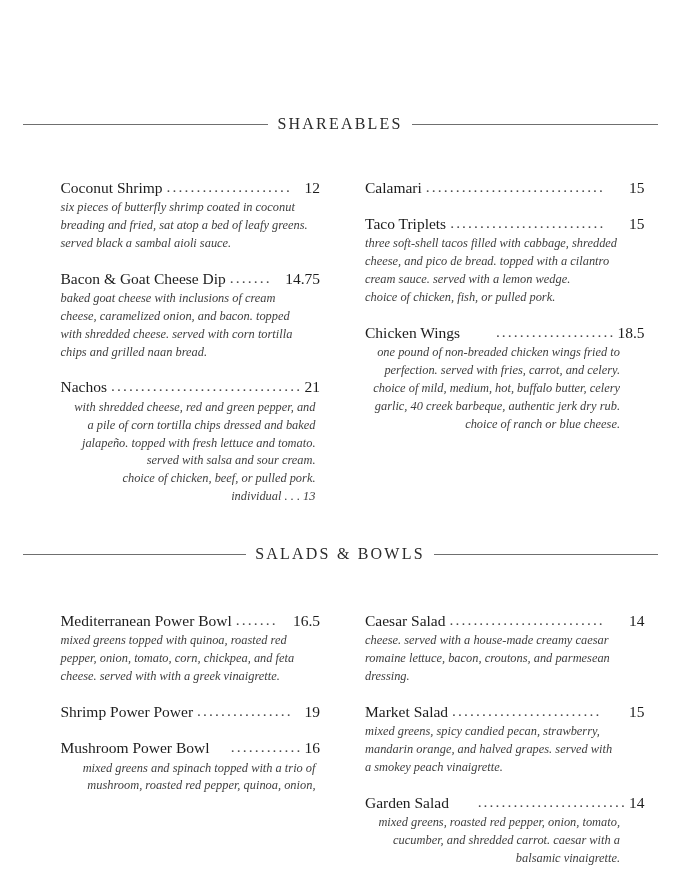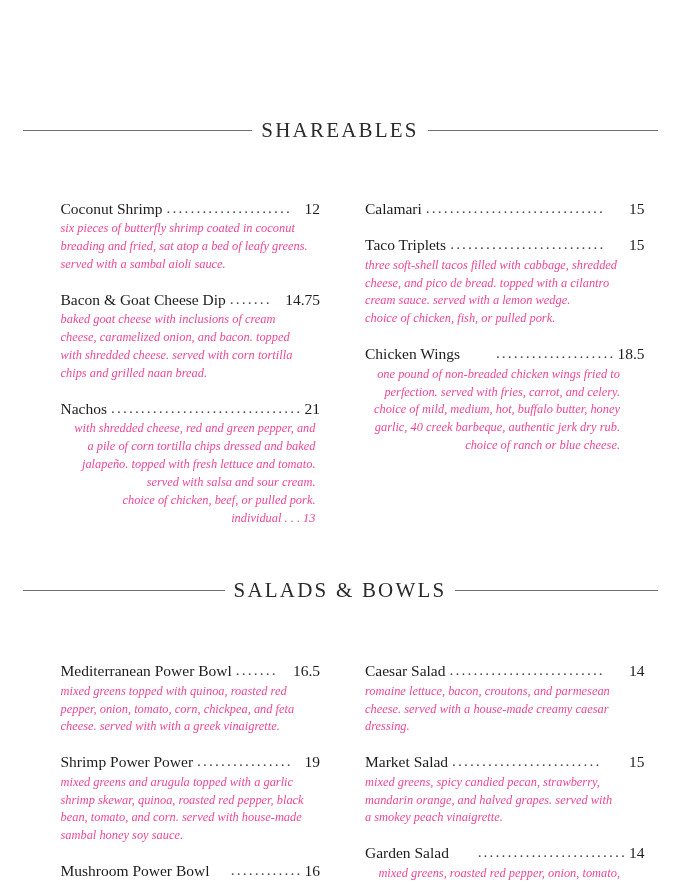--- a/index.html
+++ b/index.html
@@ -29,34 +29,34 @@
     width: 635px;
     margin: 0 auto;
   }
   .section-rule {
     flex: 1 1 auto;
     height: 0;
     border-top: 1px solid #6f6f6f;
   }
   .section-title {
     flex: 0 0 auto;
-    font-size: 21px;
+    font-size: 16px;
     letter-spacing: 2.2px;
     font-weight: normal;
     color: #2b2b2b;
     padding: 0 9px;
     white-space: nowrap;
     line-height: 1;
   }
 
   
   .columns {
     display: flex;
     width: 635px;
-    margin: 8px auto;
+    margin: 0 auto;
     box-sizing: border-box;
   }
   .col {
     width: 50%;
     box-sizing: border-box;
   }
   .col-left  { padding: 0 20px 0 38px; }
   .col-right { padding: 0 13px 0 25px; font-family: Liberation Serif, serif; }
 
   .item { margin-bottom: 16px; }
@@ -82,21 +82,21 @@
     letter-spacing: 2.1px;
     position: relative;
     top: -1px;
   }
   .item-price { flex: 0 0 auto; white-space: nowrap; }
 
   .item-desc {
     font-style: italic;
     font-size: 12.4px;
     line-height: 1.44;
-    color: #ec4899;
+    color: #404040;
     margin-top: 1px;
     max-width: 255px;
   }
   .item-desc .desc-line { display: block; }
 
   
   .spacer-top        { height: 103px; }
   .after-header-gap  { height: 32px; }
   .between-sections  { height: 27px; }
   .after-header-gap2 { height: 35px; }
@@ -121,21 +121,21 @@
 
       <div class="item">
         <div class="item-line">
           <span class="item-name">Coconut Shrimp</span>
           <span class="leader">.....................</span>
           <span class="item-price">12</span>
         </div>
         <div class="item-desc">
           <span class="desc-line">six pieces of butterfly shrimp coated in coconut</span>
           <span class="desc-line">breading and fried, sat atop a bed of leafy greens.</span>
-          <span class="desc-line">served with a sambal aioli sauce.</span>
+          <span class="desc-line">served black a sambal aioli sauce.</span>
         </div>
       </div>
 
       <div class="item">
         <div class="item-line">
           <span class="item-name">Bacon &amp; Goat Cheese Dip</span>
           <span class="leader">.......</span>
           <span class="item-price">14.75</span>
         </div>
         <div class="item-desc">
@@ -190,21 +190,21 @@
 
       <div class="item">
         <div class="item-line">
           <span class="item-name">Chicken Wings</span>
           <span class="leader">....................</span>
           <span class="item-price">18.5</span>
         </div>
         <div class="item-desc">
           <span class="desc-line">one pound of non-breaded chicken wings fried to</span>
           <span class="desc-line">perfection. served with fries, carrot, and celery.</span>
-          <span class="desc-line">choice of mild, medium, hot, buffalo butter, honey</span>
+          <span class="desc-line">choice of mild, medium, hot, buffalo butter, celery</span>
           <span class="desc-line">garlic, 40 creek barbeque, authentic jerk dry rub.</span>
           <span class="desc-line">choice of ranch or blue cheese.</span>
         </div>
       </div>
 
     </div>
   </div>
 
   <div class="between-sections"></div>
 
@@ -231,26 +231,20 @@
           <span class="desc-line">cheese. served with with a greek vinaigrette.</span>
         </div>
       </div>
 
       <div class="item">
         <div class="item-line">
           <span class="item-name">Shrimp Power Power</span>
           <span class="leader">................</span>
           <span class="item-price">19</span>
         </div>
-        <div class="item-desc">
-          <span class="desc-line">mixed greens and arugula topped with a garlic</span>
-          <span class="desc-line">shrimp skewar, quinoa, roasted red pepper, black</span>
-          <span class="desc-line">bean, tomato, and corn. served with house-made</span>
-          <span class="desc-line">sambal honey soy sauce.</span>
-        </div>
       </div>
 
       <div class="item">
         <div class="item-line">
           <span class="item-name">Mushroom Power Bowl</span>
           <span class="leader">............</span>
           <span class="item-price">16</span>
         </div>
         <div class="item-desc">
           <span class="desc-line">mixed greens and spinach topped with a trio of</span>
@@ -263,22 +257,22 @@
 
     <div class="col col-right">
 
       <div class="item">
         <div class="item-line">
           <span class="item-name">Caesar Salad</span>
           <span class="leader">..........................</span>
           <span class="item-price">14</span>
         </div>
         <div class="item-desc">
+          <span class="desc-line">cheese. served with a house-made creamy caesar</span>
           <span class="desc-line">romaine lettuce, bacon, croutons, and parmesean</span>
-          <span class="desc-line">cheese. served with a house-made creamy caesar</span>
           <span class="desc-line">dressing.</span>
         </div>
       </div>
 
       <div class="item">
         <div class="item-line">
           <span class="item-name">Market Salad</span>
           <span class="leader">.........................</span>
           <span class="item-price">15</span>
         </div>

